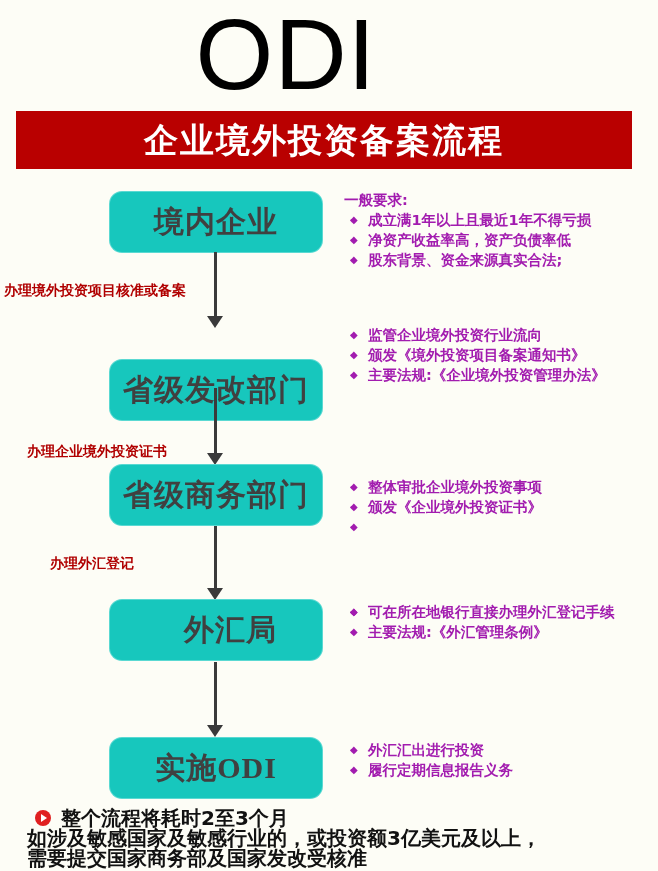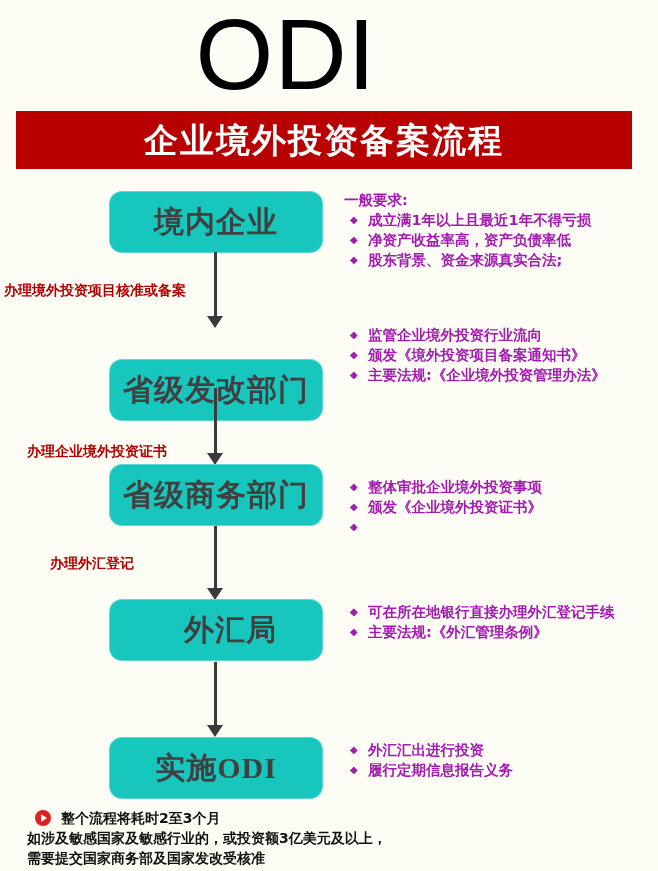--- a/index.html
+++ b/index.html
@@ -20,21 +20,21 @@
     border-left:8.5px solid transparent; border-right:8.5px solid transparent; border-top:12px solid #3a3a3a; }
 
   .edge-label { position:absolute; font-size:14px; font-weight:bold; color:#b00000; white-space:nowrap; }
 
   .notes { position:absolute; left:344px; font-size:14.5px; font-weight:bold; color:#a21caf; line-height:20px; }
   .notes .head { margin-left:0; }
   .notes ul { list-style:none; }
   .notes li { position:relative; padding-left:24px; }
   .notes li .bullet { position:absolute; left:6px; top:0; font-size:10px; }
 
-  .footer { position:absolute; left:27px; top:808px; font-size:14px; font-weight:bold; line-height:20px; color:#111; }
+  .footer { position:absolute; left:27px; top:808px; font-size:20px; font-weight:bold; line-height:20px; color:#111; }
   .footer .row1 { display:flex; align-items:center; padding-left:8px; }
   .play { width:16px; height:16px; border-radius:50%; background:#e02020; position:relative; margin-right:10px; }
   .play::after { content:""; position:absolute; left:6px; top:4px; border-left:6px solid #fff; border-top:4px solid transparent; border-bottom:4px solid transparent; }
 </style>
 </head>
 <body>
 
 <div class="title">ODI</div>
 <div class="banner">企业境外投资备案流程</div>
 

